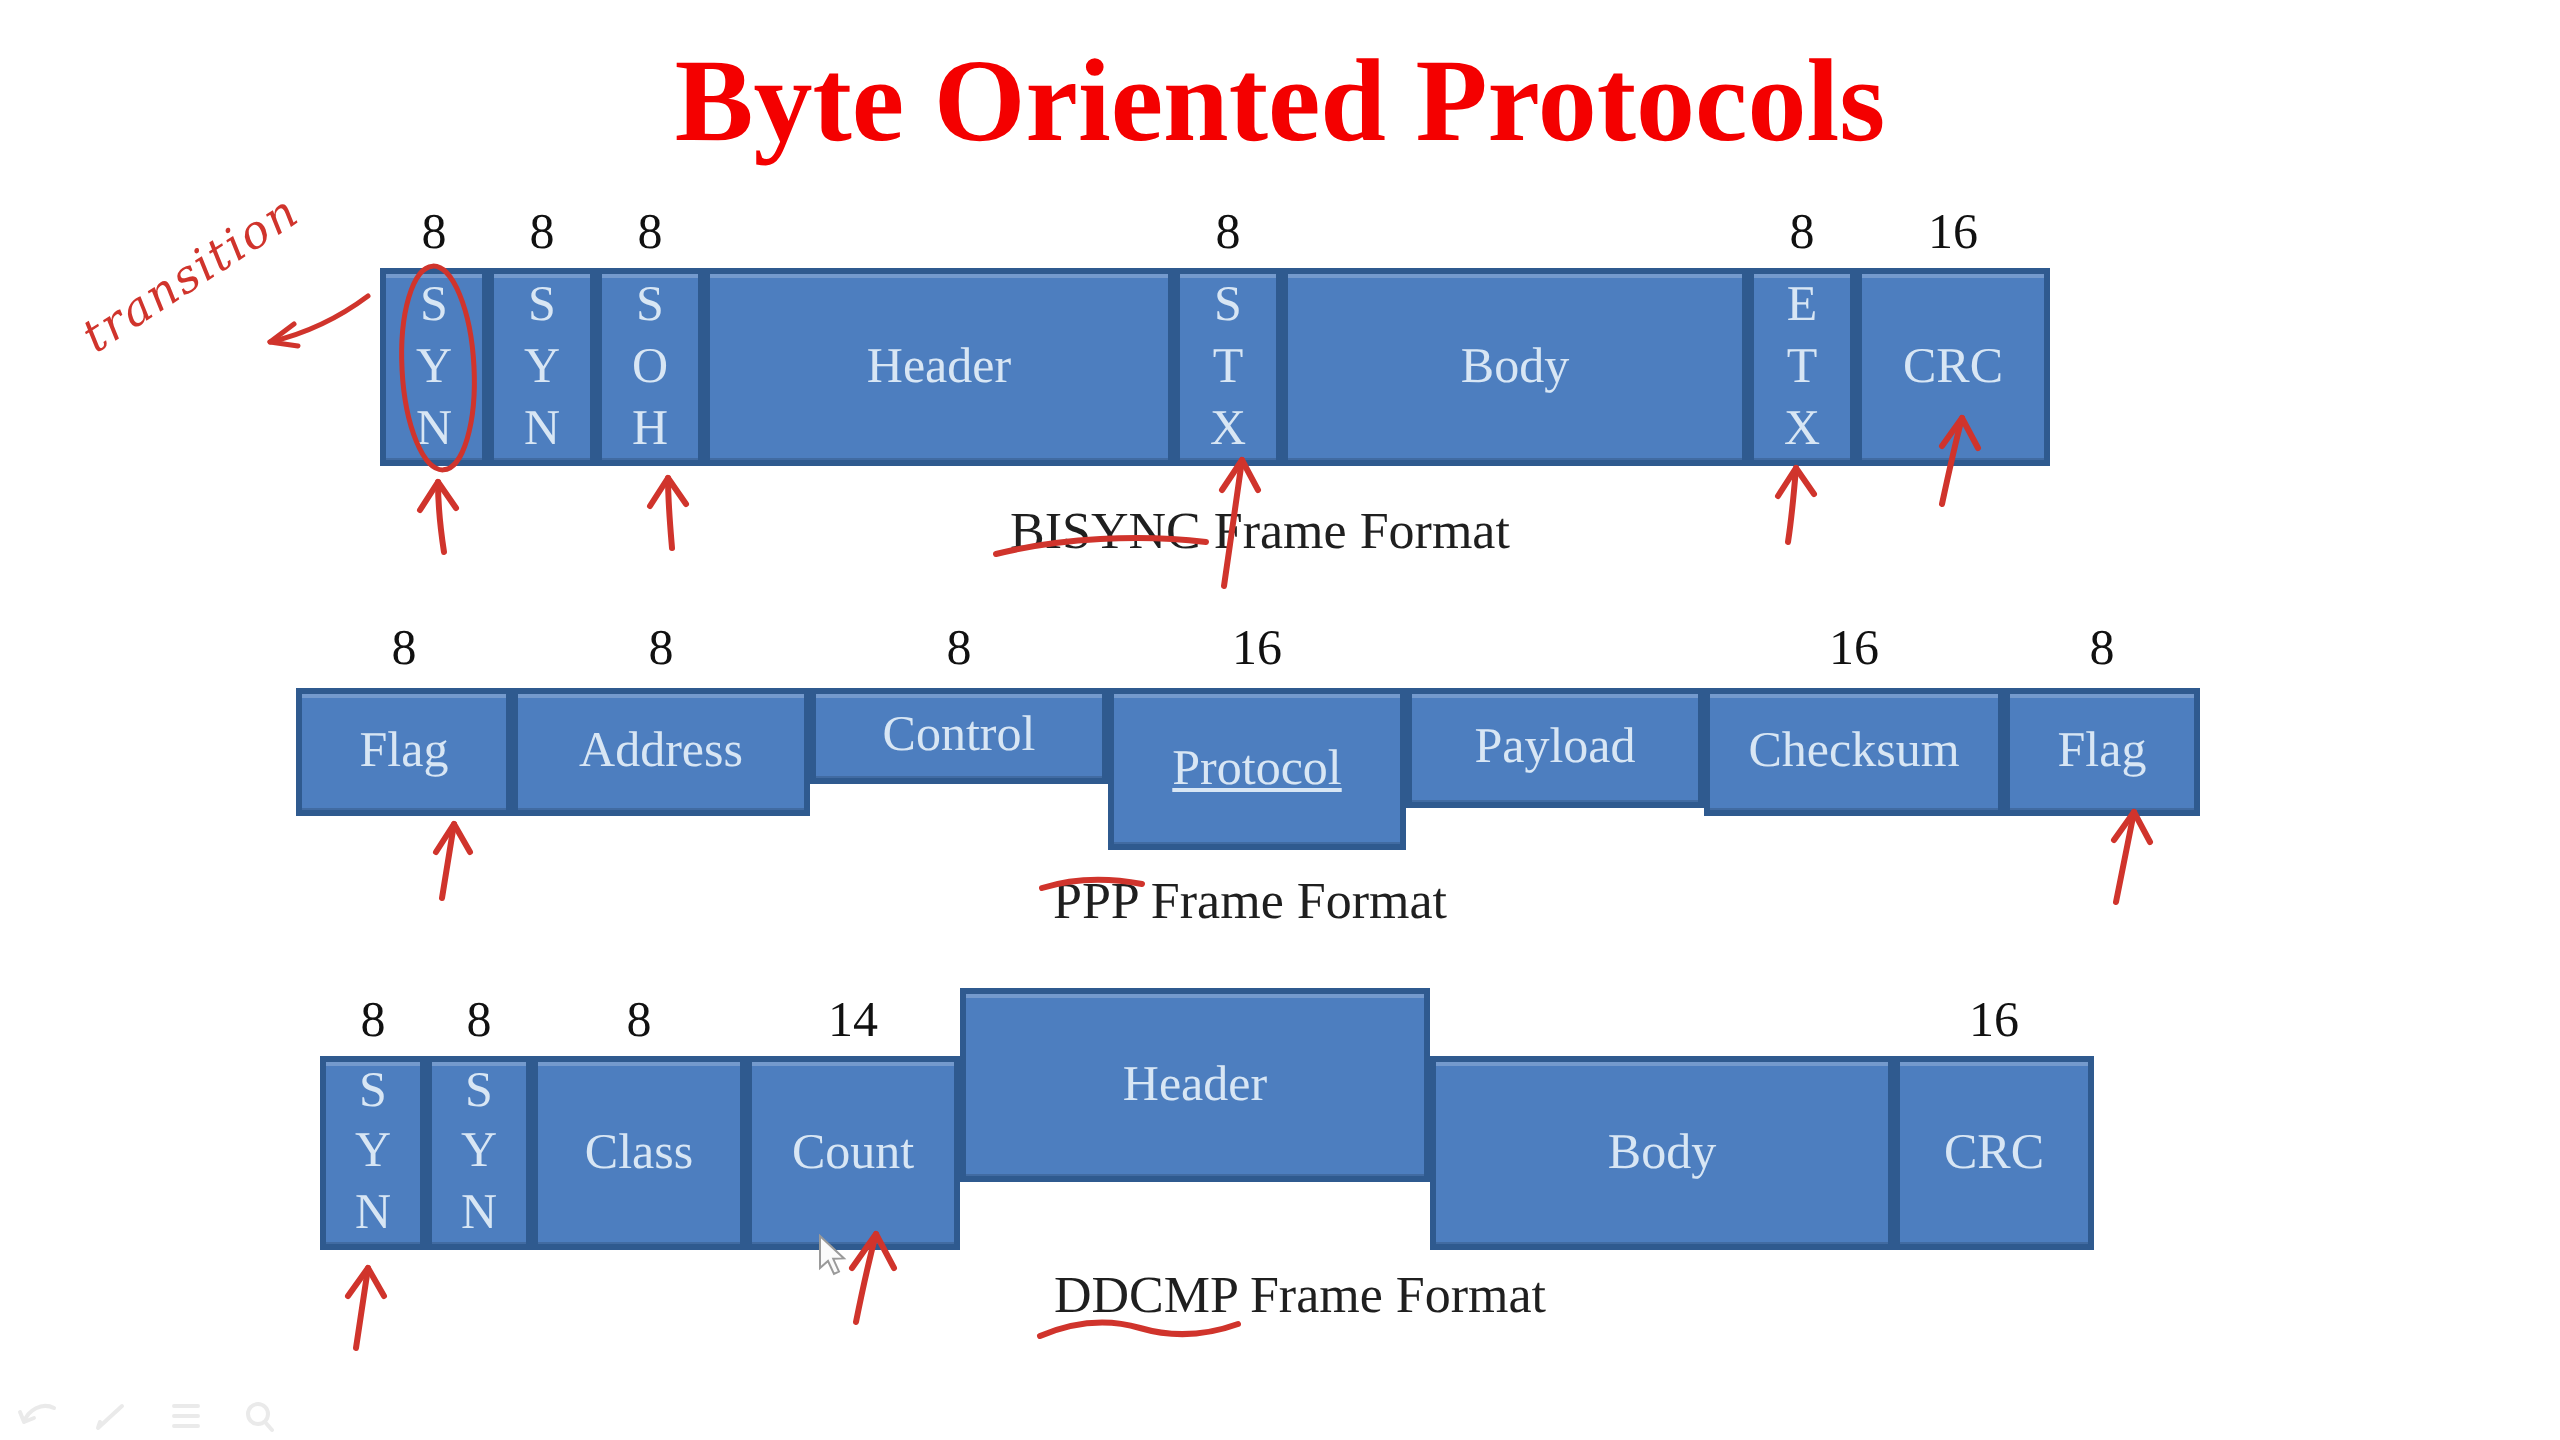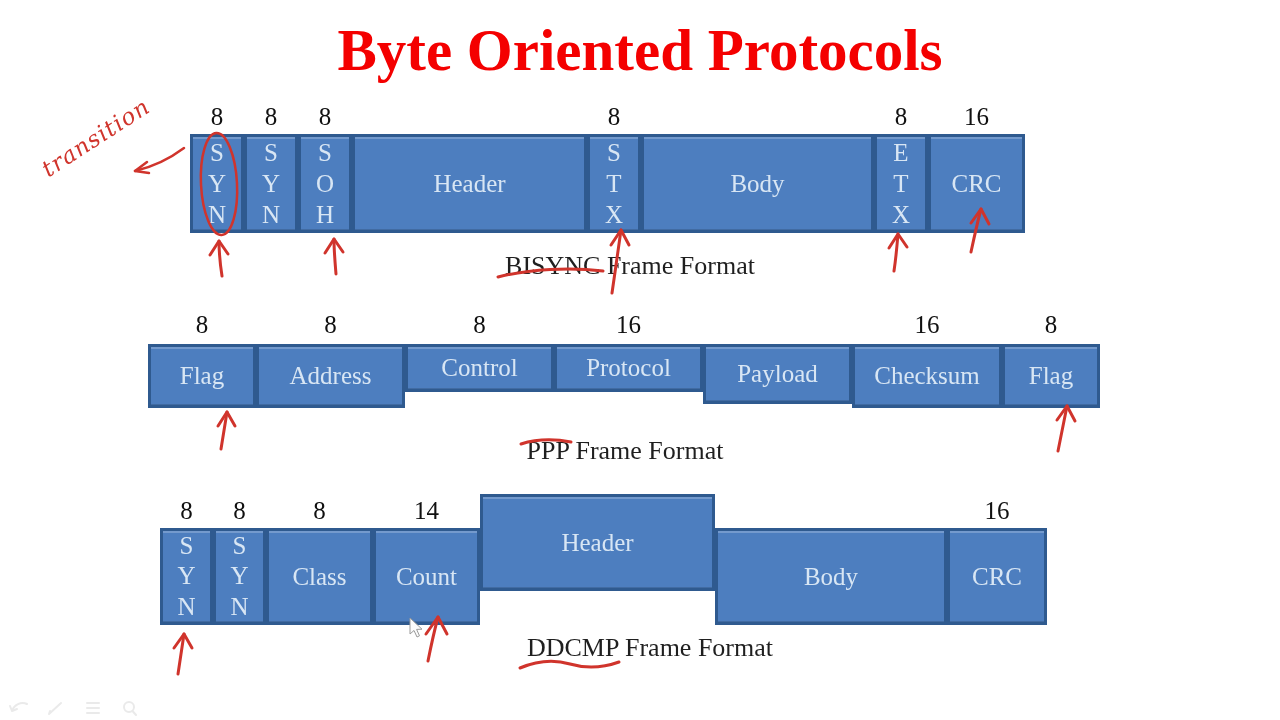--- a/index.html
+++ b/index.html
@@ -98,21 +98,21 @@
       <div class="cell" style="width: 149px;">
         <div class="bits" style="height: 38px; line-height: 38px;">8</div>
         <div class="box" style="height: 64px;">Address</div>
       </div>
       <div class="cell" style="width: 149px;">
         <div class="bits" style="height: 38px; line-height: 38px;">8</div>
         <div class="box" style="height: 48px;">Control</div>
       </div>
       <div class="cell" style="width: 149px;">
         <div class="bits" style="height: 38px; line-height: 38px;">16</div>
-        <div class="box" style="height: 48px;">Protocol</div>
+        <div class="box" style="height: 81px; text-decoration: underline;">Protocol</div>
       </div>
       <div class="cell" style="width: 149px;">
         <div class="bits" style="height: 38px; line-height: 38px;"></div>
         <div class="box" style="height: 60px;">Payload</div>
       </div>
       <div class="cell" style="width: 150px;">
         <div class="bits" style="height: 38px; line-height: 38px;">16</div>
         <div class="box" style="height: 64px;">Checksum</div>
       </div>
       <div class="cell" style="width: 98px;">

